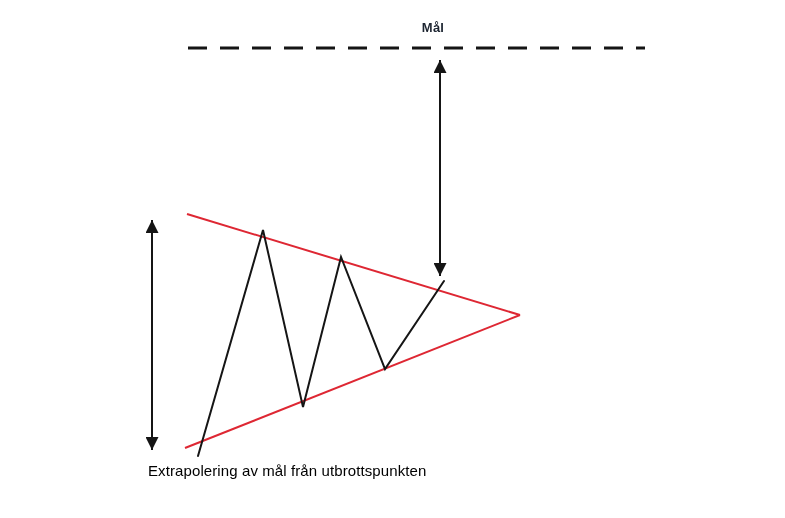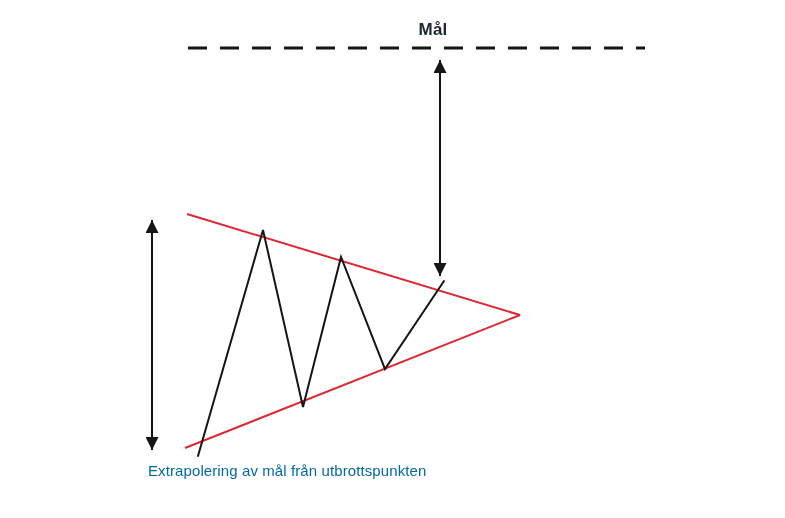--- a/index.html
+++ b/index.html
@@ -18,21 +18,21 @@
   .diagram-svg {
     position: absolute;
     left: 0;
     top: 0;
     width: 785px;
     height: 518px;
   }
   .target-label {
     position: absolute;
     transform: translateX(-50%);
-    font-size: 17px;
+    font-size: 13px;
     font-weight: 600;
     letter-spacing: 0.2px;
     color: #1c2430;
     white-space: nowrap;
   }
   .caption {
     position: absolute;
     font-size: 15px;
     font-weight: 500;
     letter-spacing: 0.1px;
@@ -52,14 +52,14 @@
     </defs>
   <line x1="188" y1="48" x2="645" y2="48" stroke="#151515" stroke-width="3" stroke-dasharray="19 13"></line>
       <line x1="187" y1="214" x2="520" y2="315" stroke="#de2733" stroke-width="2"></line>
       <line x1="185" y1="448" x2="520" y2="315" stroke="#de2733" stroke-width="2"></line>
       <polyline points="198,456 263,230 303,407 341,257 385,369 444,281" fill="none" stroke="#151515" stroke-width="2" stroke-linejoin="miter" stroke-linecap="round"></polyline>
       <line x1="440" y1="60" x2="440" y2="276" stroke="#151515" stroke-width="2" marker-start="url(#arrowhead)" marker-end="url(#arrowhead)"></line>
       <line x1="152" y1="220" x2="152" y2="450" stroke="#151515" stroke-width="2" marker-start="url(#arrowhead)" marker-end="url(#arrowhead)"></line>
     </svg>
 
   <div class="target-label" style="left: 433px; top: 20px; color: rgb(28, 36, 48);">Mål</div>
-  <div class="caption" style="left: 148px; top: 462px; color: #0369a1;">Extrapolering av mål från utbrottspunkten</div>
+  <div class="caption" style="left: 148px; top: 462px; color: #000000;">Extrapolering av mål från utbrottspunkten</div>
 </div>
 
 </body></html>

